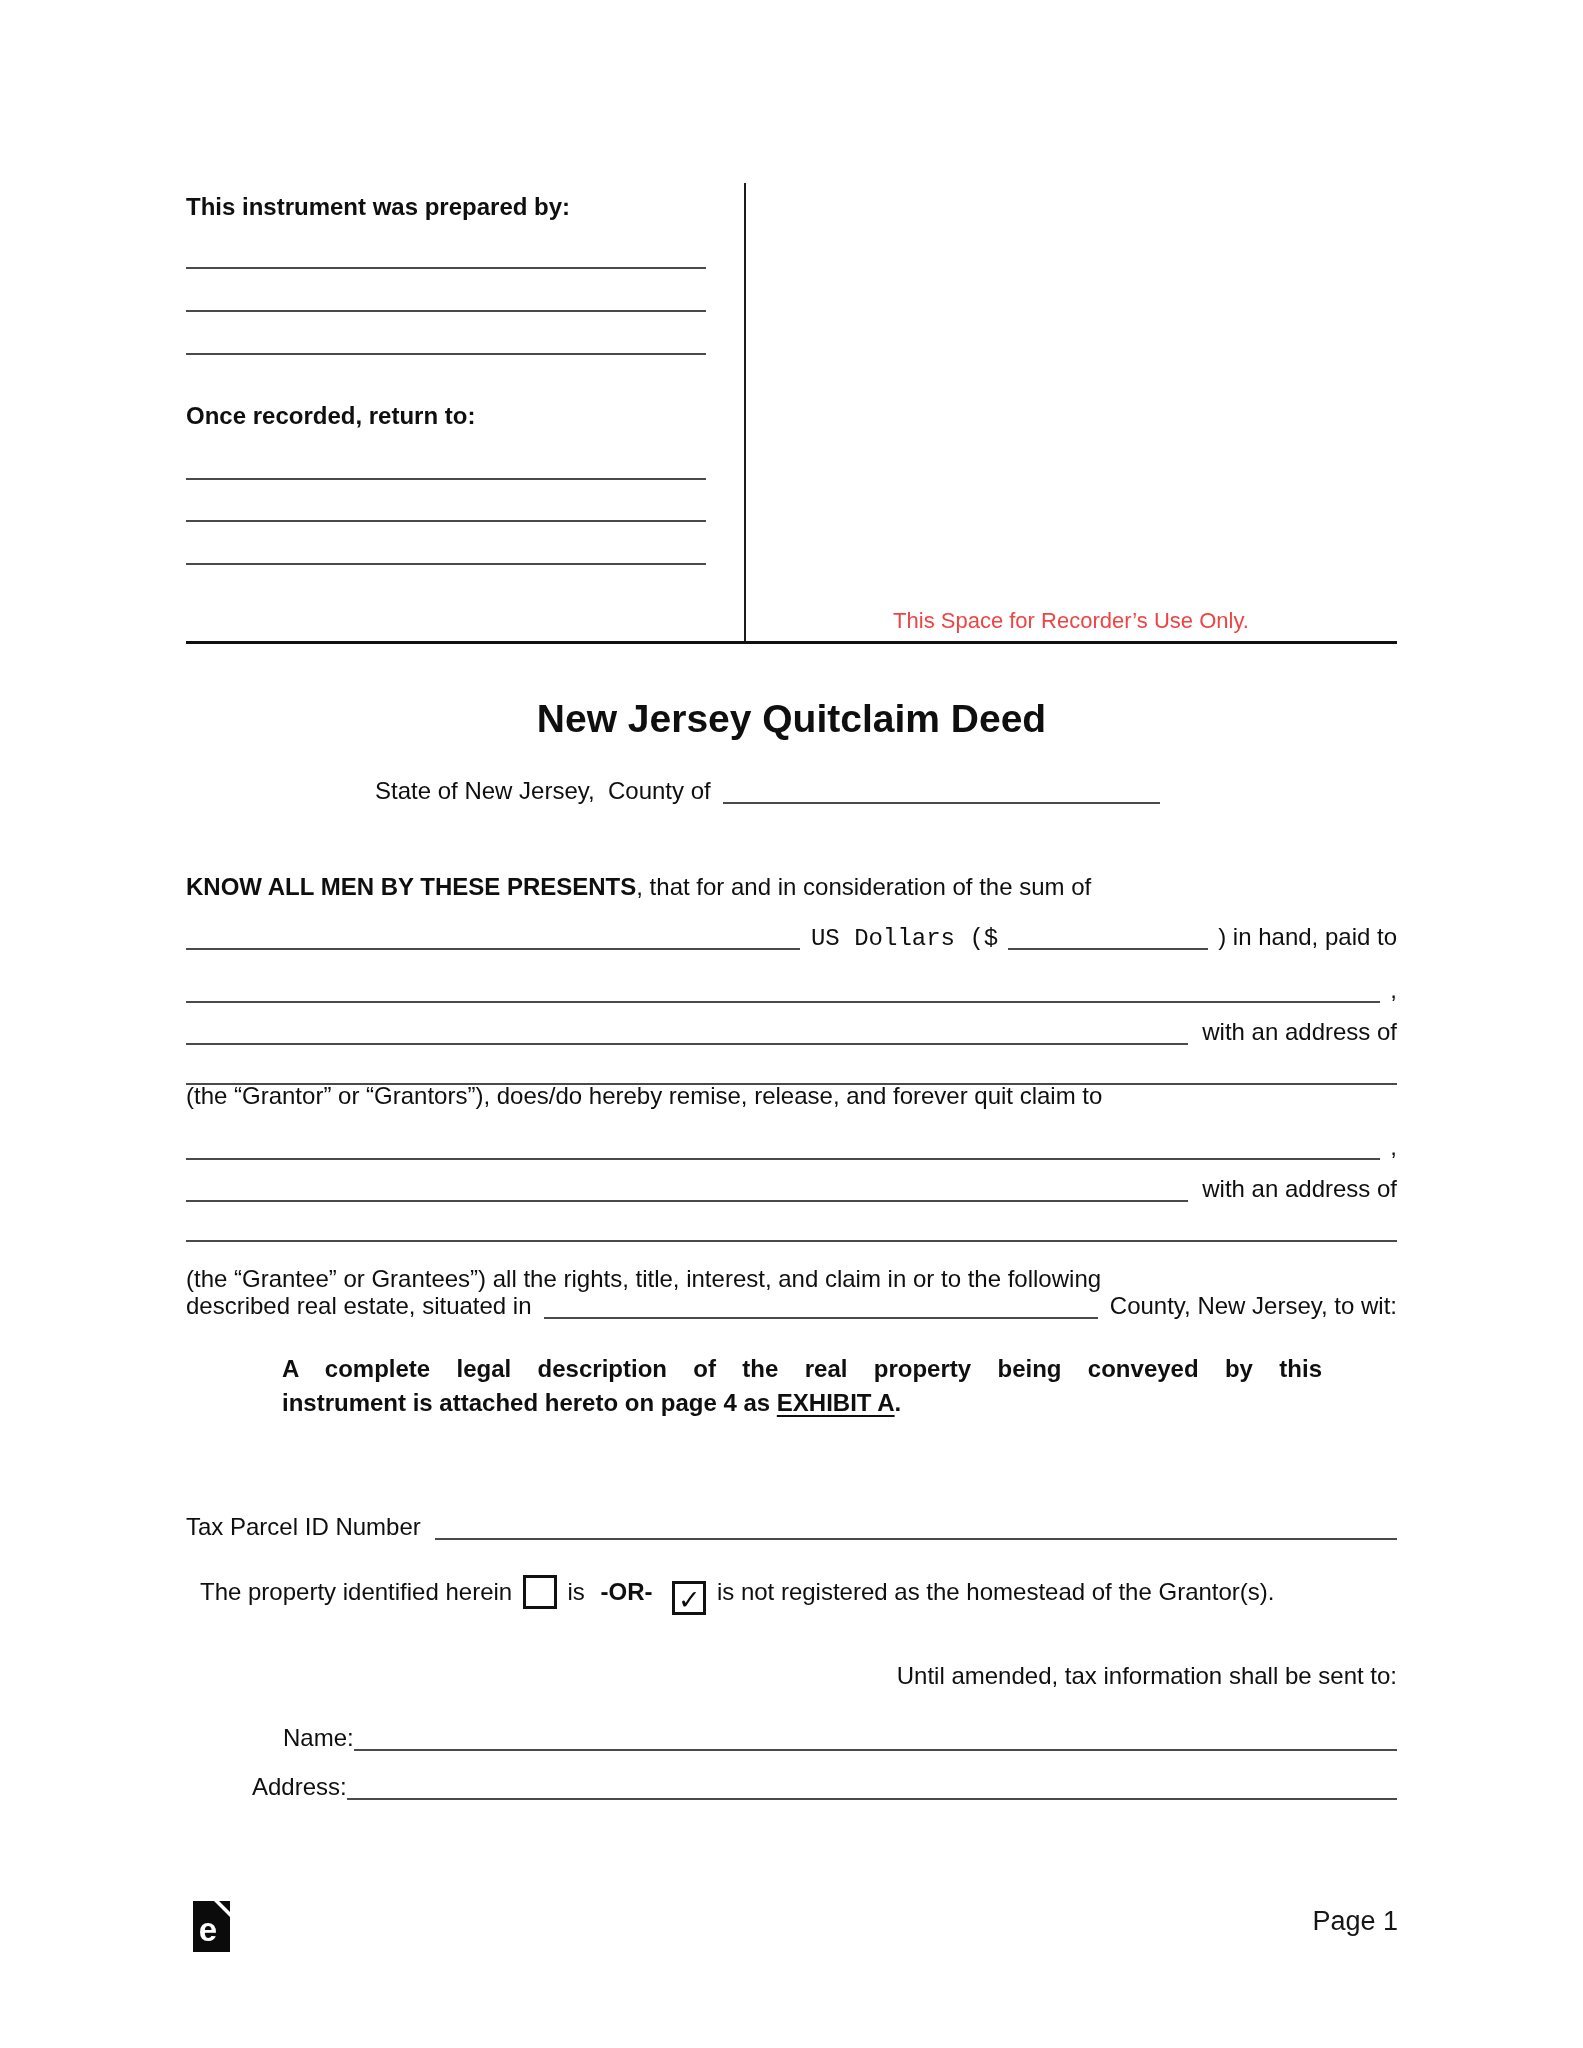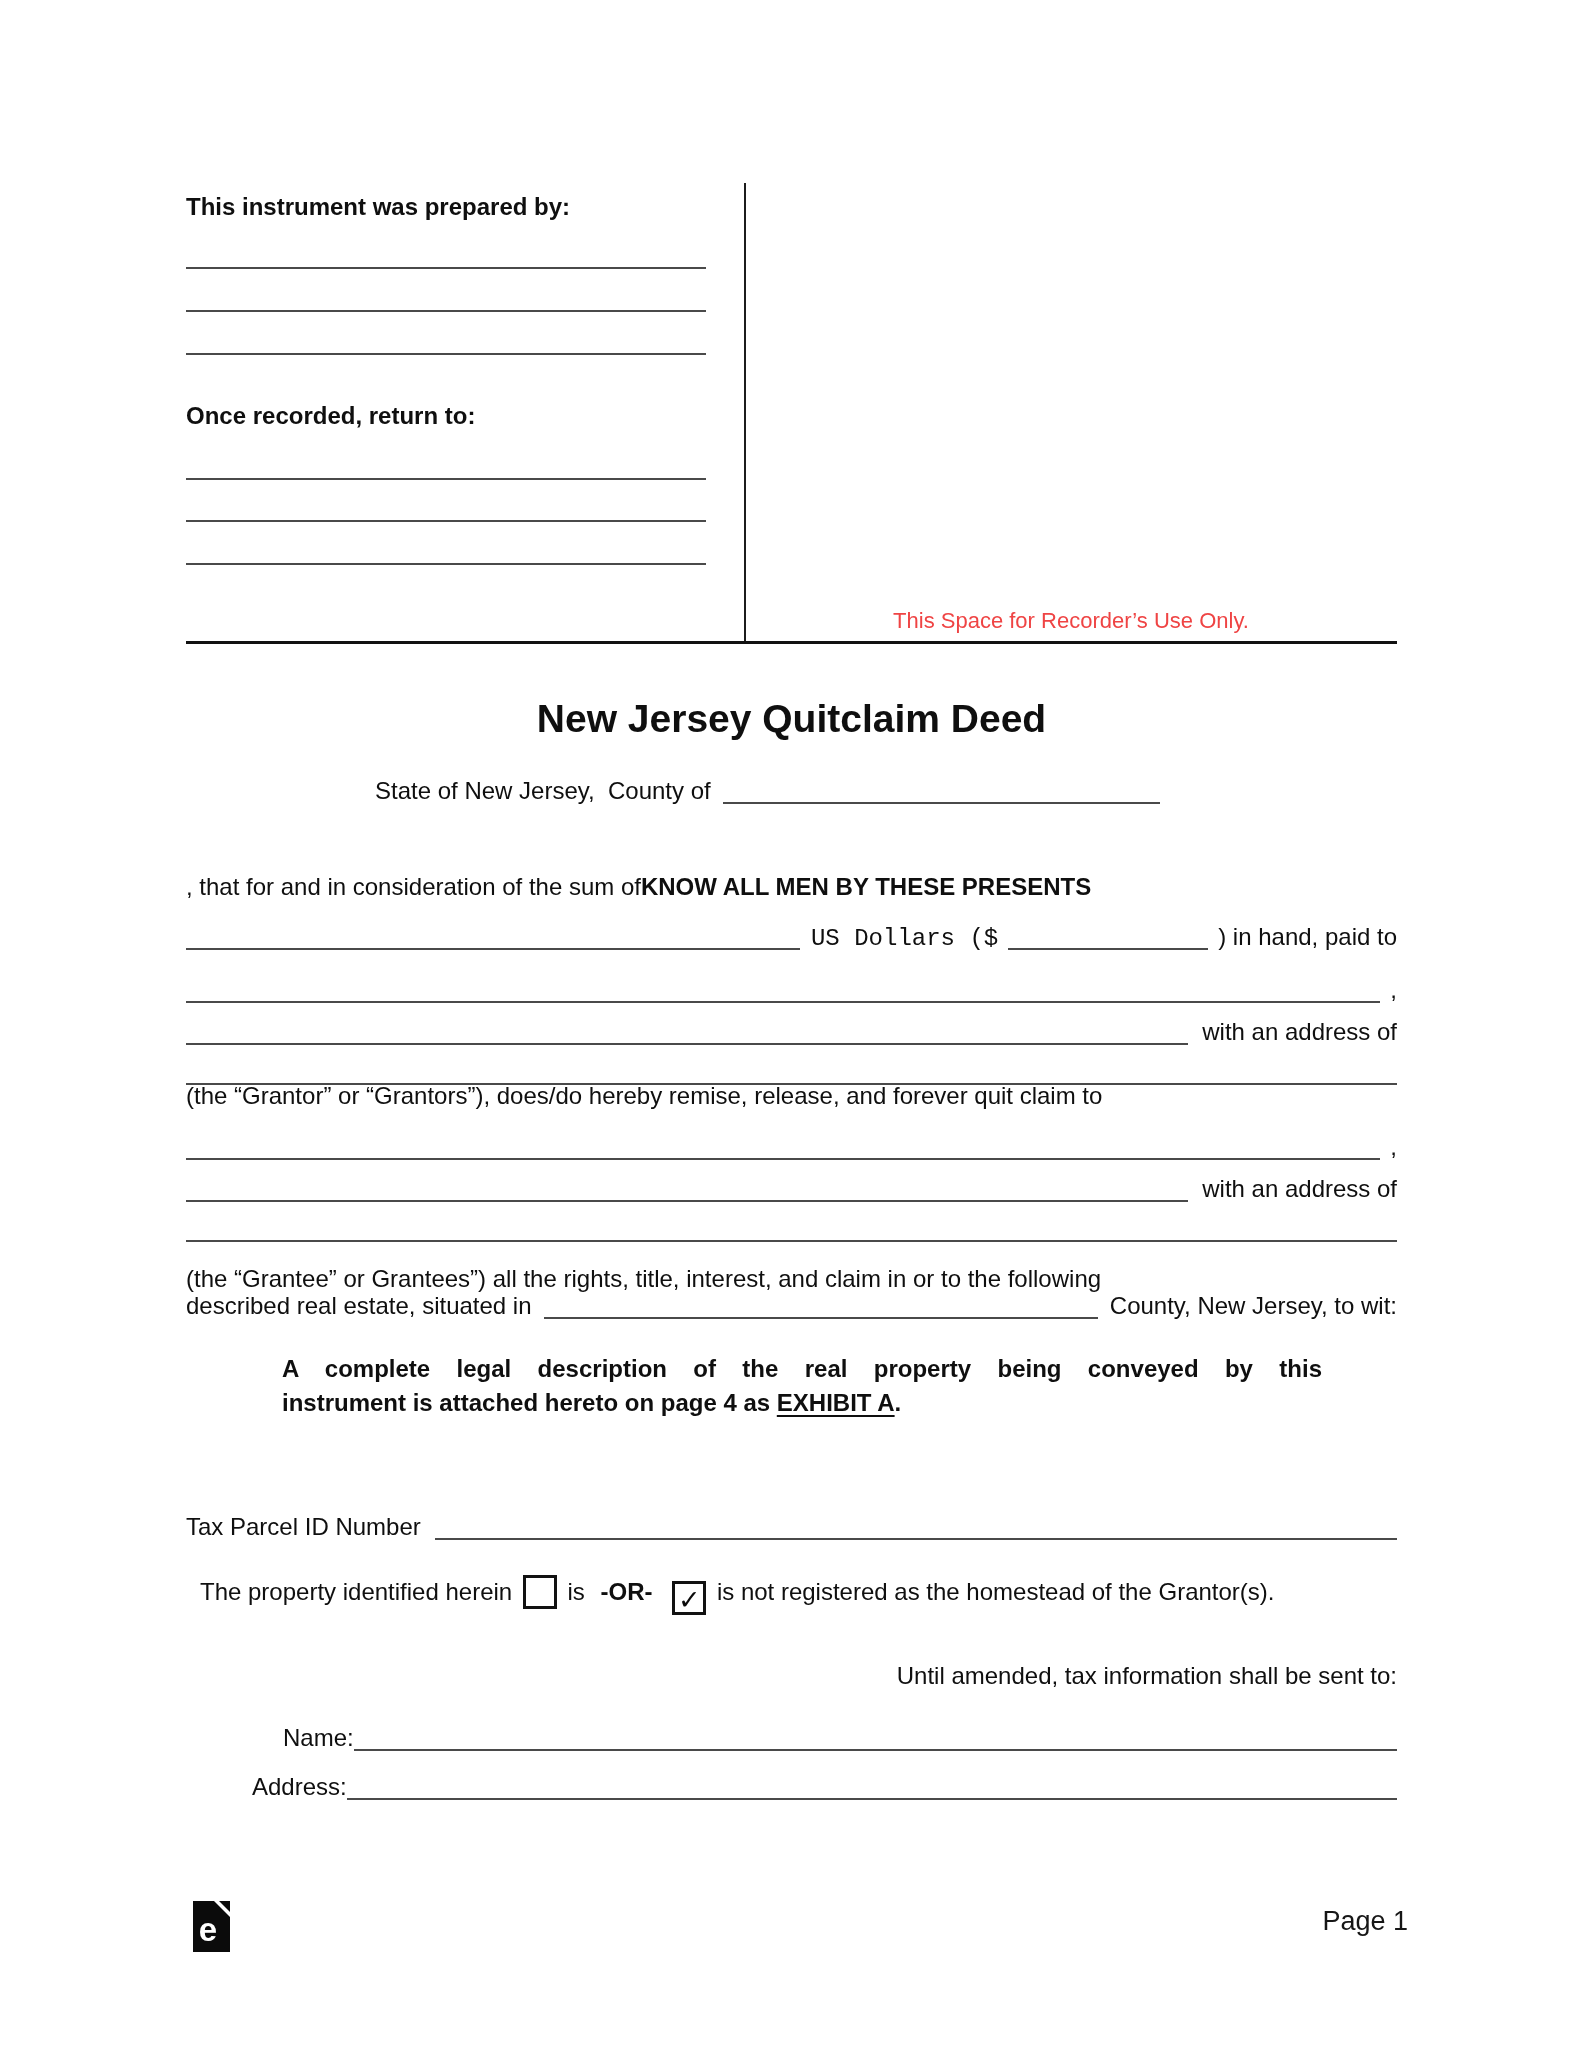--- a/index.html
+++ b/index.html
@@ -47,21 +47,21 @@
   .checkbox {
     display: inline-block; width: 34px; height: 34px;
     border: 3px solid #111; background: #fff;
     vertical-align: -9px; text-align: center; margin: 0 4px;
   }
   .checkbox .check {
     font-size: 27px; font-weight: bold; line-height: 29px; display: inline-block; color: #0a0a0a;
   }
   .or-gap { margin: 0 9px; }
   .footer-logo { position: absolute; left: 193px; top: 1901px; }
-  .page-label { position: absolute; right: 175px; top: 1905px; font-size: 27px; line-height: 32px; color: #161616; text-align: right; }
+  .page-label { position: absolute; right: 185px; top: 1905px; font-size: 27px; line-height: 32px; color: #161616; text-align: right; }
 </style>
 </head>
 <body>
 
 <div class="header-label" style="top:192px;">This instrument was prepared by:</div>
 <div class="hline" style="top:267px; left:186px; width:520px;"></div>
 <div class="hline" style="top:310px; left:186px; width:520px;"></div>
 <div class="hline" style="top:353px; left:186px; width:520px;"></div>
 
 <div class="header-label" style="top:401px;">Once recorded, return to:</div>
@@ -74,22 +74,22 @@
 <div class="header-rule" style="top:641px;"></div>
 
 <div class="page-title">New Jersey Quitclaim Deed</div>
 
 <div class="row" style="top:769px; left:375px; width:auto;">
   <span class="txt">State of New Jersey,  County of</span>
   <span class="blank" style="width:437px; margin-left:12px;"></span>
 </div>
 
 <div class="row" style="top:872px;">
+  <span class="txt bold">KNOW ALL MEN BY THESE PRESENTS</span>
   <span class="txt">, that for and in consideration of the sum of</span>
-  <span class="txt bold">KNOW ALL MEN BY THESE PRESENTS</span>
 </div>
 
 <div class="row" style="top:915px;">
   <span class="blank grow"></span>
   <span class="txt" style="margin-left:11px;font-family:Liberation Mono, monospace;">US Dollars ($</span>
   <span class="blank" style="width:200px; margin-left:10px;"></span>
   <span class="txt" style="margin-left:10px;">) in hand, paid to</span>
 </div>
 
 <div class="row" style="top:968px;">

